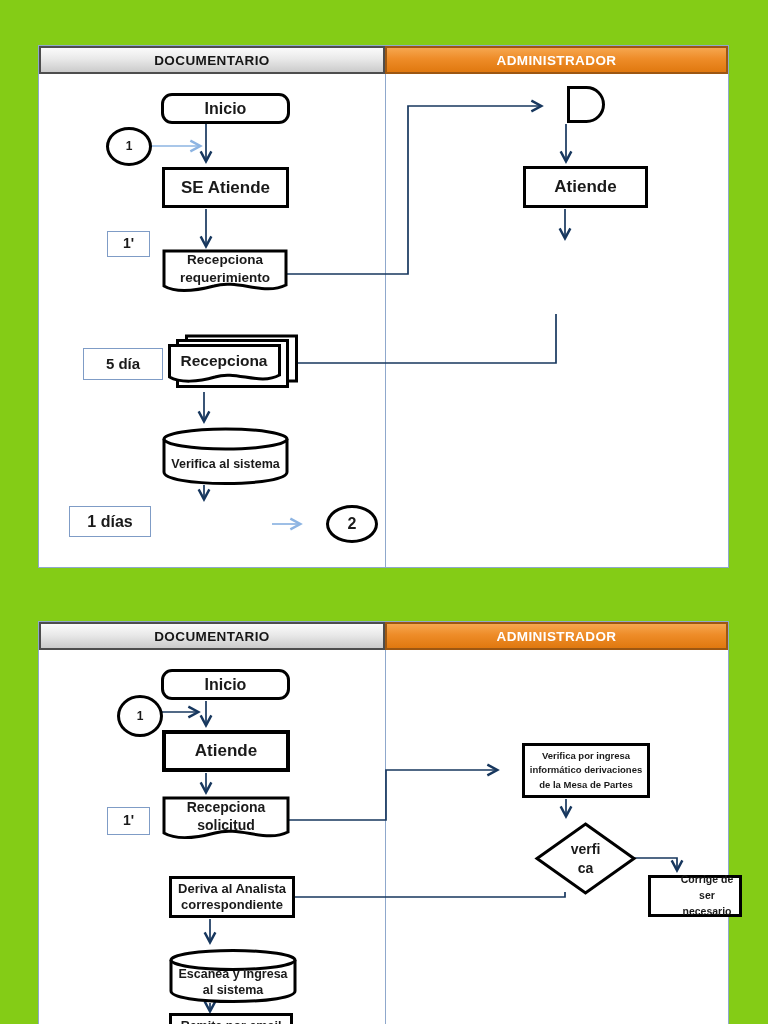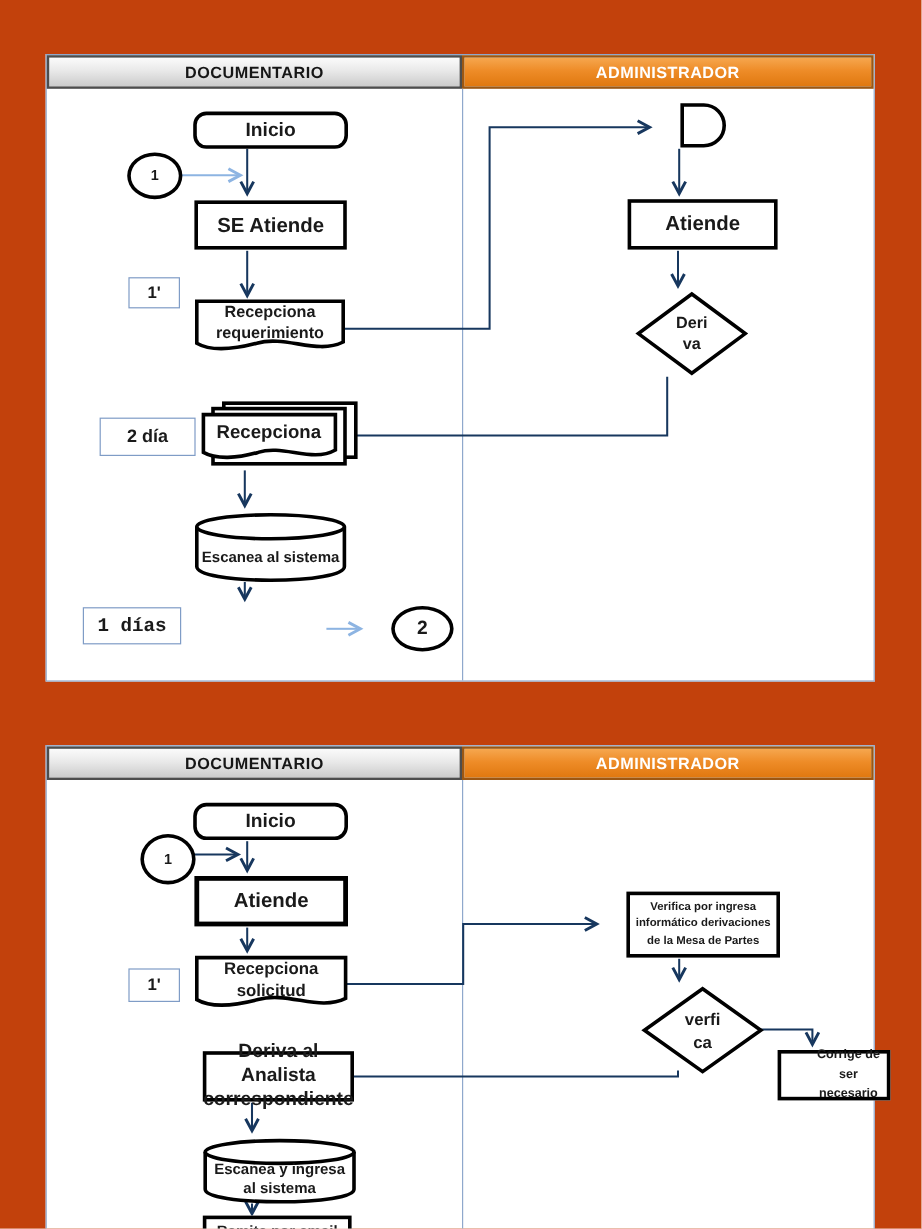--- a/index.html
+++ b/index.html
@@ -1,16 +1,16 @@
 <!DOCTYPE html>
 <html><head>
 <meta charset="utf-8">
 <style>
   html,body{margin:0;padding:0;background:#fff;}
-  .page{position:relative;width:768px;height:1024px;background:#c2410c;overflow:hidden;
+  .page{position:relative;width:768px;height:1024px;background:#84cc16;overflow:hidden;
         font-family:"Liberation Sans",sans-serif;font-weight:bold;color:#1a1a1a;}
   .frame{position:absolute;box-sizing:border-box;border:1px solid #8FA8CC;background:#fff;}
   .frame.noButtom{border-bottom:none;}
   .hdr{position:absolute;left:0;top:0;right:0;height:28px;display:flex;}
   .hcell{box-sizing:border-box;height:28px;display:flex;align-items:center;justify-content:center;
          font-size:13.5px;letter-spacing:.4px;}
   .hgray{width:346px;background:linear-gradient(180deg,#FBFBFB 0%,#E9E9E9 45%,#CBCBCB 100%);
          border:2px solid #4d4d4d;color:#161616;}
   .horange{flex:1;background:linear-gradient(180deg,#F6A74F 0%,#EE8C28 45%,#E0780F 100%);
          border:2px solid #9C5712;color:#fff;}
@@ -98,73 +98,66 @@
     <div class="node lblbox" style="left:87px;top:231px;width:43px;height:26px;font-size:14px;">1'</div>
 
     <div class="svgwrap" style="left:142px;top:249px;width:126px;height:54px;">
       <svg width="126" height="54" viewBox="0 0 126 54">
         <path d="M2,2 H124 V36 C102,47 76,30 52,37 C33,42 14,44 2,37 Z" fill="#fff" stroke="#000" stroke-width="3"></path>
       </svg>
       <div class="overlaytext" style="left:0;top:2px;width:126px;height:36px;font-size:13.5px;">Recepciona
 requerimiento</div>
     </div>
 
-    <div class="node lblbox" style="left:63px;top:348px;width:80px;height:32px;font-size:15px;">2 día</div>
+    <div class="node lblbox" style="left:63px;top:348px;width:80px;height:32px;font-size:15px;">5 día</div>
 
     <div class="svgwrap" style="left:148px;top:334px;width:130px;height:62px;">
       <svg width="130" height="62" viewBox="0 0 130 62">
         <rect x="18.5" y="2" width="110" height="45" fill="#fff" stroke="#000" stroke-width="3"></rect>
         <rect x="9.5" y="6.5" width="110" height="46" fill="#fff" stroke="#000" stroke-width="3"></rect>
         <path d="M1.5,11.5 H111.5 V41 C92,52 68,36 47,43 C30,48 12,49 1.5,43 Z" fill="#fff" stroke="#000" stroke-width="3"></path>
       </svg>
       <div class="overlaytext" style="left:0;top:12px;width:112px;height:30px;font-size:15.5px;">Recepciona</div>
     </div>
 
     <div class="svgwrap" style="left:142px;top:427px;width:127px;height:58px;">
       <svg width="127" height="58" viewBox="0 0 127 58">
         <path d="M2,12 V45 C2,52 29,56.5 63.5,56.5 C98,56.5 125,52 125,45 V12" fill="#fff" stroke="#000" stroke-width="3"></path>
         <ellipse cx="63.5" cy="12" rx="61.5" ry="10" fill="#fff" stroke="#000" stroke-width="3"></ellipse>
       </svg>
-      <div class="overlaytext" style="left:0;top:24px;width:127px;height:26px;font-size:12.5px;">Escanea al sistema</div>
+      <div class="overlaytext" style="left:0;top:24px;width:127px;height:26px;font-size:12.5px;">Verifica al sistema</div>
     </div>
 
-    <div class="node lblbox" style="left:49px;top:506px;width:82px;height:31px;font-size:16px;font-family:Liberation Mono, monospace;">1 días</div>
+    <div class="node lblbox" style="left:49px;top:506px;width:82px;height:31px;font-size:16px;">1 días</div>
 
 
     <div class="node ellipse" style="left:306px;top:505px;width:52px;height:38px;font-size:16px;">2</div>
 
     <div class="node dshape" style="left:547px;top:86px;width:38px;height:37px;"></div>
 
     <div class="node box b35" style="left:503px;top:166px;width:125px;height:42px;font-size:17px;">Atiende</div>
 
-    <div class="svgwrap" style="left:510px;top:243px;width:93px;height:70px;">
-      <svg width="93" height="70" viewBox="0 0 93 70">
-        <polygon points="46.5,2 91,35 46.5,68 2,35" fill="#fff" stroke="#000" stroke-width="3"></polygon>
-      </svg>
-      <div class="overlaytext" style="left:0;top:0;width:93px;height:70px;font-size:13.5px;">Deri
-va</div>
-    </div>
 
     <div class="node box rounded" style="left:141px;top:669px;width:129px;height:31px;font-size:16px;">Inicio</div>
 
     <div class="node ellipse" style="left:97px;top:695px;width:46px;height:42px;font-size:12px;">1</div>
 
     <div class="node box b4" style="left:142px;top:730px;width:128px;height:42px;font-size:17px;">Atiende</div>
 
     <div class="node lblbox" style="left:87px;top:807px;width:43px;height:28px;font-size:14px;">1'</div>
 
     <div class="svgwrap" style="left:142px;top:796px;width:128px;height:54px;">
       <svg width="128" height="54" viewBox="0 0 128 54">
         <path d="M2,2 H126 V36 C104,47 78,30 53,37 C34,42 14,44 2,37 Z" fill="#fff" stroke="#000" stroke-width="3"></path>
       </svg>
       <div class="overlaytext" style="left:0;top:2px;width:128px;height:36px;font-size:14px;">Recepciona
 solicitud</div>
     </div>
 
-    <div class="node box b35" style="left:149px;top:876px;width:126px;height:42px;font-size:16px;">Deriva al Analista
+    <div class="node box b35" style="left:149px;top:876px;width:126px;height:42px;font-size:13px;">Deriva al Analista
 correspondiente</div>
 
     <div class="svgwrap" style="left:149px;top:949px;width:148px;height:54px;">
       <svg width="128" height="54" viewBox="0 0 128 54">
         <path d="M2,11 V42 C2,48.5 30,52.5 64,52.5 C98,52.5 126,48.5 126,42 V11" fill="#fff" stroke="#000" stroke-width="3"></path>
         <ellipse cx="64" cy="11" rx="62" ry="9.5" fill="#fff" stroke="#000" stroke-width="3"></ellipse>
       </svg>
       <div class="overlaytext" style="left:0;top:14px;width:128px;height:38px;font-size:12.5px;">Escanea y ingresa
 al sistema</div>
     </div>

